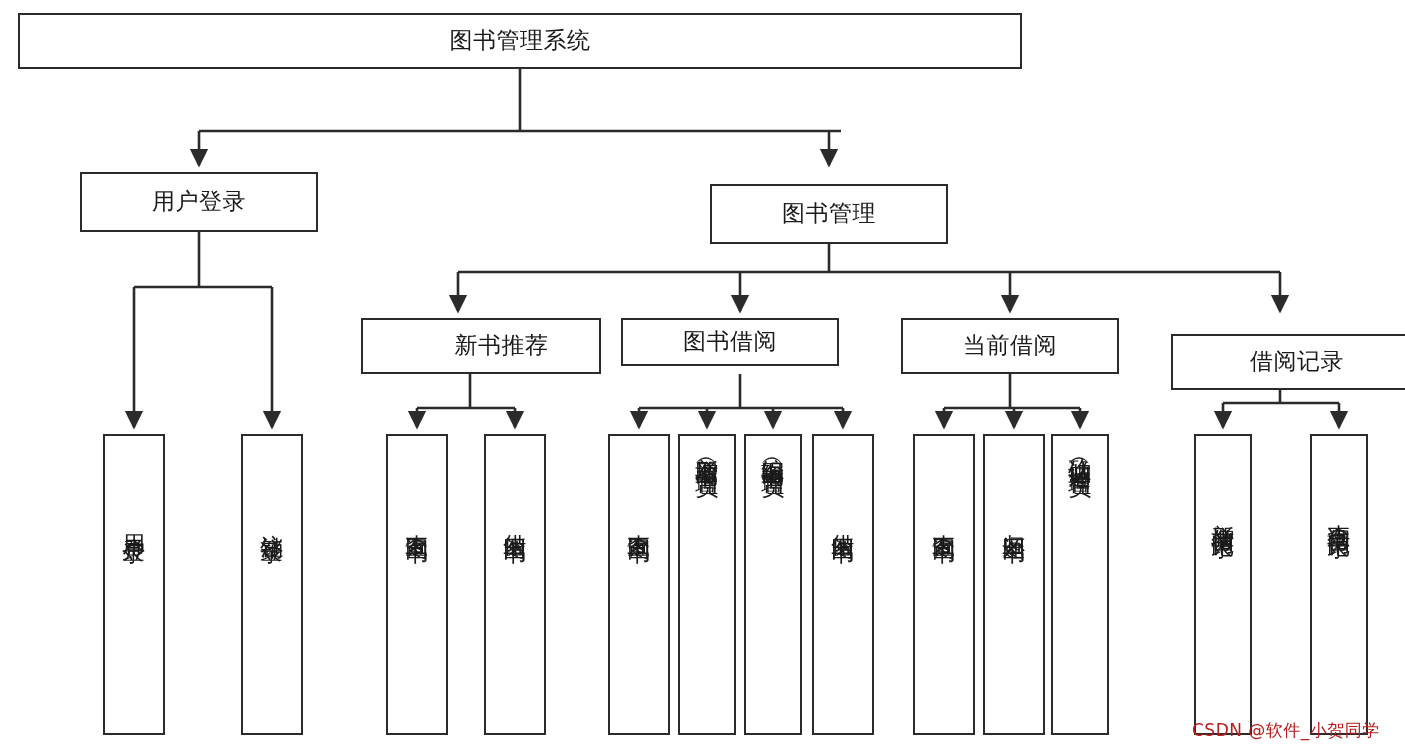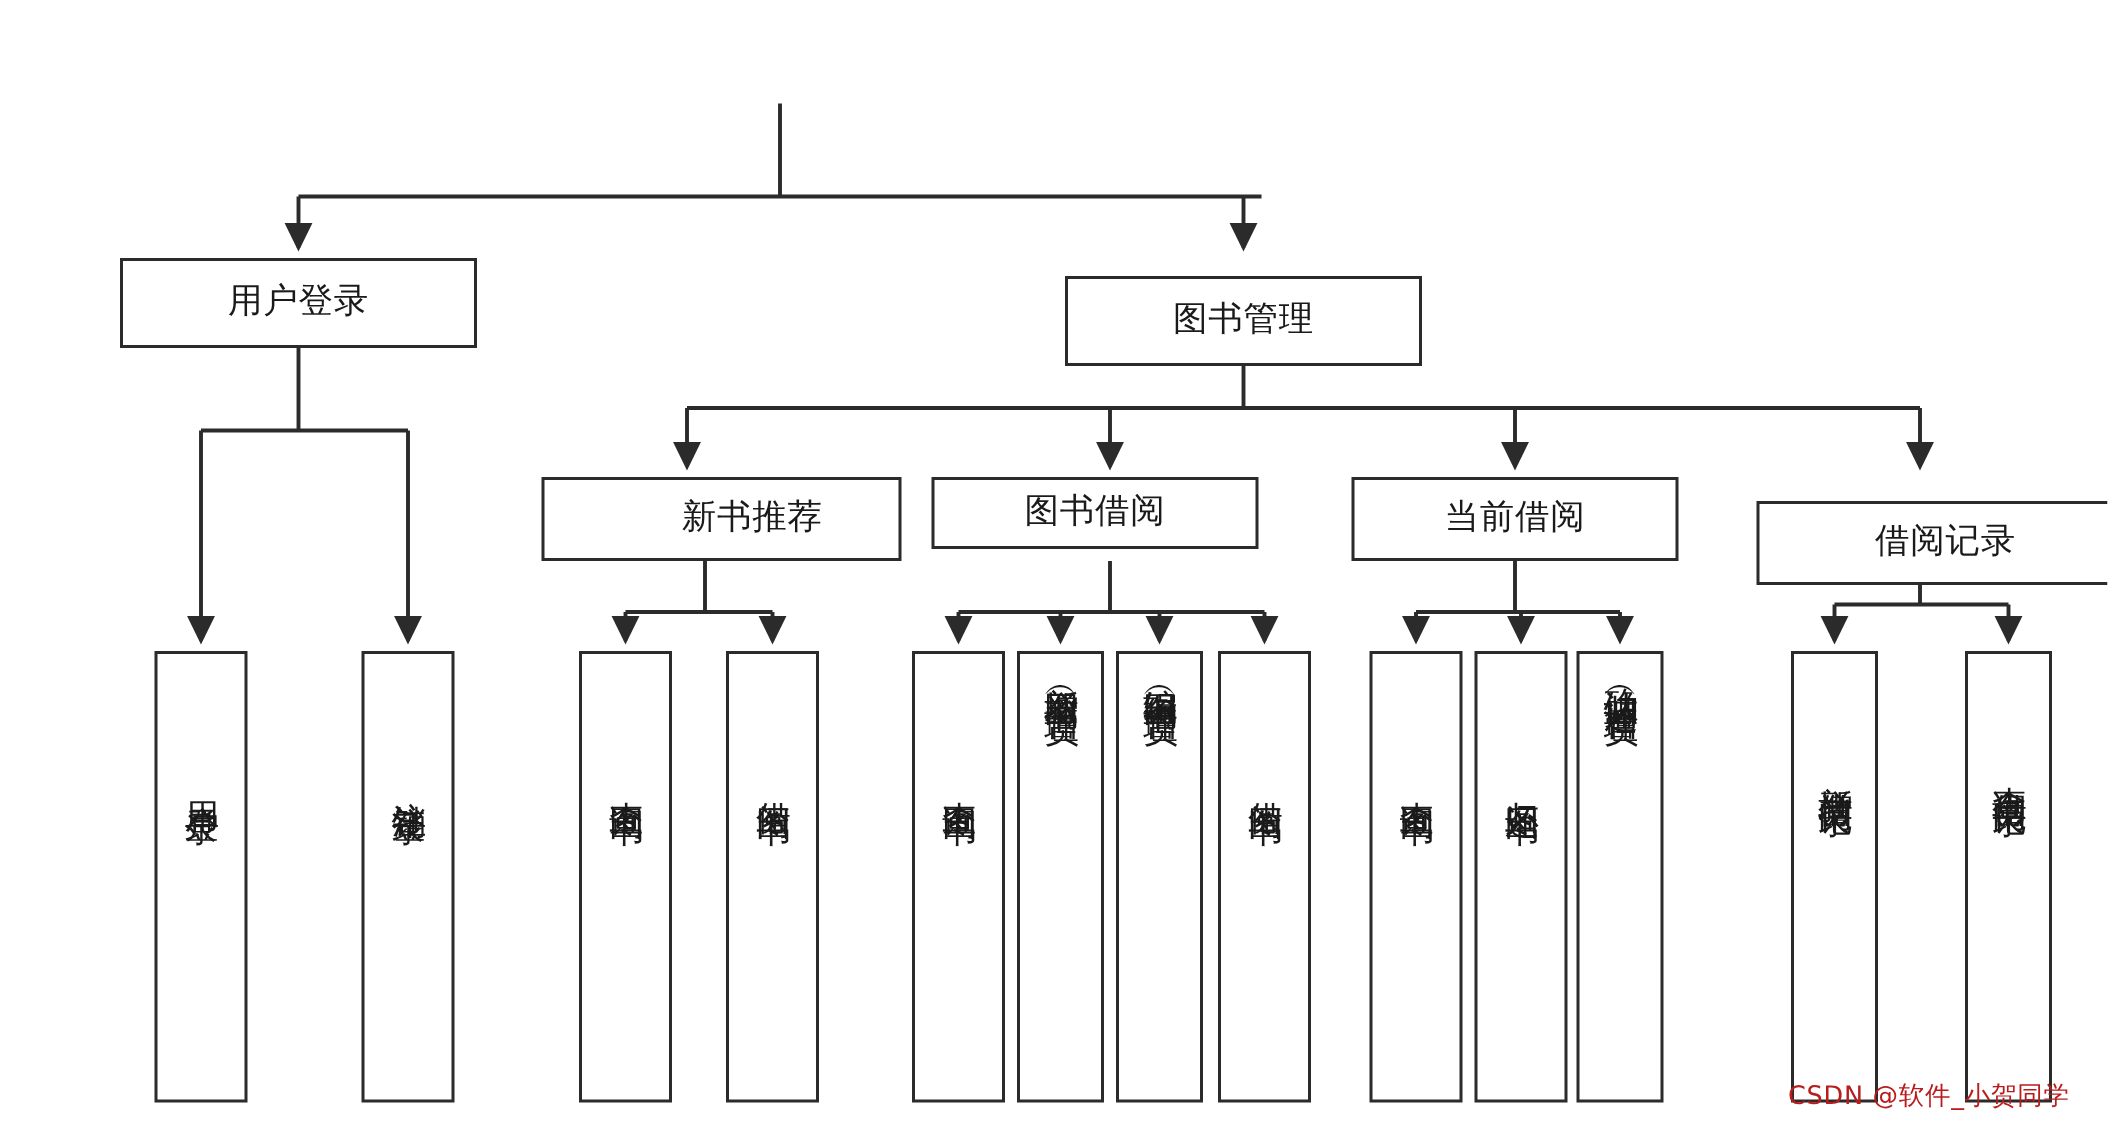--- a/index.html
+++ b/index.html
@@ -116,20 +116,23 @@
       <path d="M 1014 408 L 1014 427" marker-end="url(#arrow)"></path>
       <path d="M 1080 408 L 1080 427" marker-end="url(#arrow)"></path>
 
       <path d="M 1280 374 L 1280 403"></path>
       <path d="M 1223 403 L 1339 403"></path>
       <path d="M 1223 403 L 1223 427" marker-end="url(#arrow)"></path>
       <path d="M 1339 403 L 1339 427" marker-end="url(#arrow)"></path>
     </g>
   </svg>
 
+  <div class="node horiz" style="left:18px; top:13px; width:1004px; height:56px;">
+    <span>图书管理系统</span>
+  </div>
 
   <div class="node horiz" style="left:80px; top:172px; width:238px; height:60px;">
     <span>用户登录</span>
   </div>
   <div class="node horiz" style="left:710px; top:172px; width:238px; height:60px;margin-top:12px;">
     <span>图书管理</span>
   </div>
 
   <div class="node horiz" style="left:361px; top:318px; width:240px; height:56px;padding-left:41px;">
     <span>新书推荐</span>

